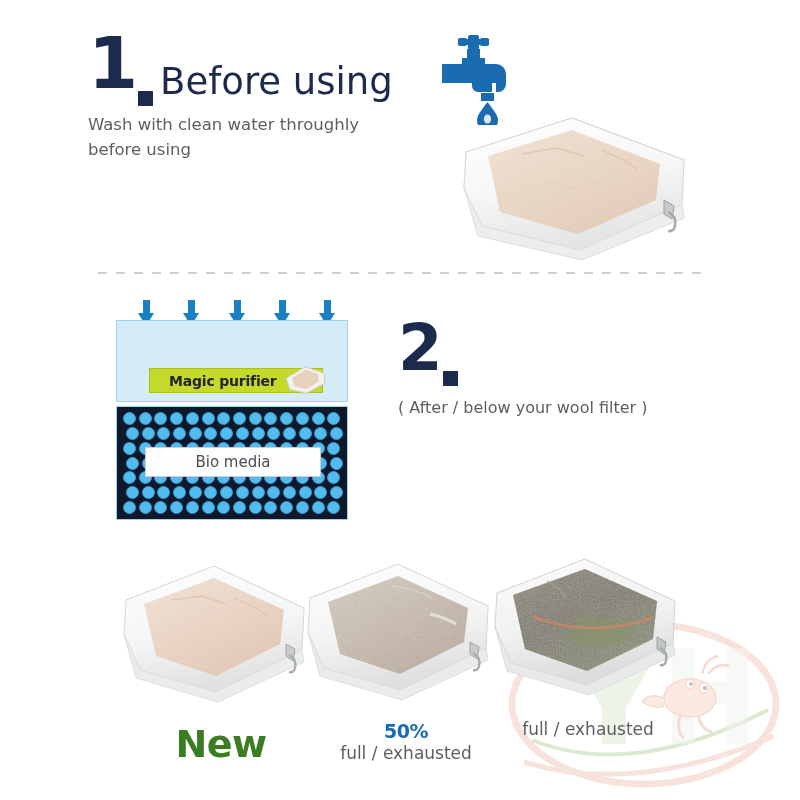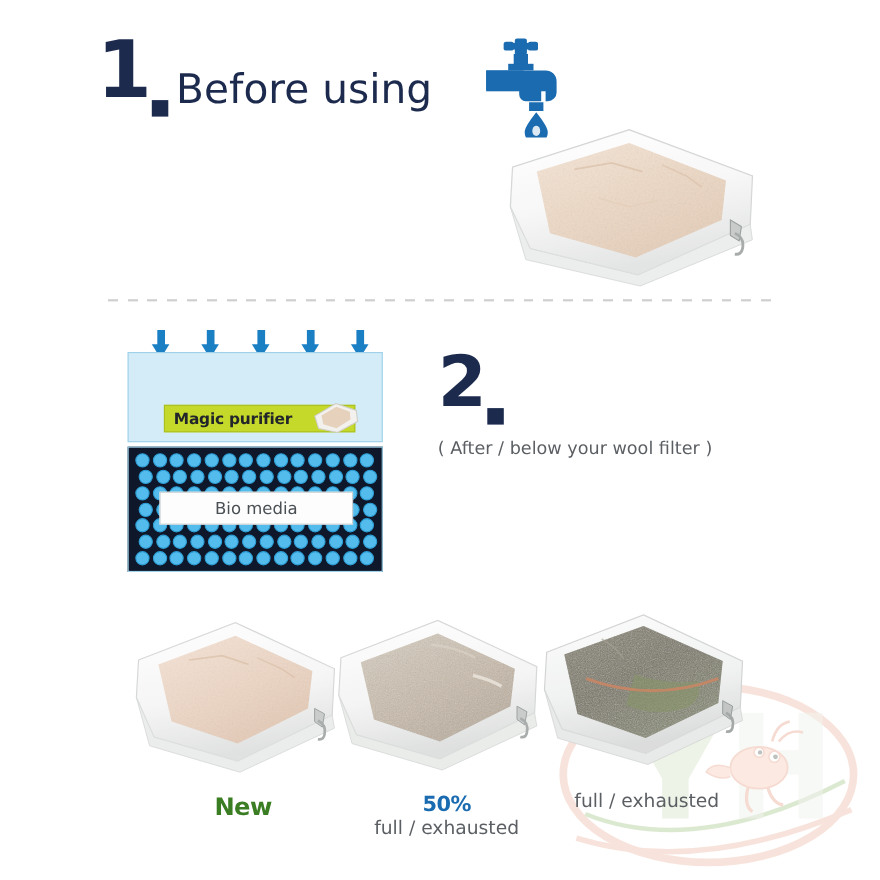--- a/index.html
+++ b/index.html
@@ -78,21 +78,21 @@
     font-family:"DejaVu Sans", sans-serif; color:#4a4f54;
   }
   #wool-box{ left:32px; top:12px; width:174px; height:28px; font-size:15px; }
   #magic-bar{
     position:absolute; left:32px; top:47px; width:174px; height:25px;
     background:#c5d92b; border:1px solid #aabf22;
     display:flex; align-items:center;
   }
   #magic-text{
     font-family:"DejaVu Sans", sans-serif; font-weight:700; font-size:14px;
-    color:#22262b; padding-left:8px; letter-spacing:-0.2px;
+    color:#22262b; padding-left:19px; letter-spacing:-0.2px;
   }
   #magic-bag{
     position:absolute; right:-6px; top:-5px; width:44px; height:32px;
     transform:rotate(-12deg);
   }
   #bio-grid{ position:absolute; left:6px; top:5px; width:220px; height:104px; }
   .bio-dot{
     position:absolute; width:13px; height:13px; border-radius:50%;
     background:#53bced; border:1px solid #2d9fd6;
   }
@@ -115,21 +115,21 @@
   .cap{ position:absolute; text-align:center; width:200px; }
   .cap-main{
     font-family:"DejaVu Sans", sans-serif; font-weight:700;
     letter-spacing:-0.5px;
   }
   .cap-sub{
     font-family:"DejaVu Sans", sans-serif; font-size:17px; color:#5b5f63;
     margin-top:1px;
   }
   #cap-new{ left:121px; top:722px; }
-  #cap-new .cap-main{ font-size:22px; color:#3a7d22; }
+  #cap-new .cap-main{ font-size:38px; color:#3a7d22; }
   #cap-half{ left:306px; top:720px; }
   #cap-half .cap-main{ font-size:19px; color:#1a6bb0; }
   #cap-full{ left:488px; top:718px; }
   #cap-full .cap-main{ font-size:30px; color:#1a6bb0; }
 
   
   #watermark{
     position:absolute; left:494px; top:612px; width:306px; height:188px;
     opacity:0.30; pointer-events:none;
   }
@@ -140,20 +140,24 @@
 <div id="section-one">
 
   <div id="s1-head" class="step-head">
     <span id="s1-num" class="step-num">1</span>
     <span id="s1-dotwrap">
       <span class="step-dot"></span>
     </span>
     <span id="s1-title" class="step-title">Before using</span>
   </div>
 
+  <div id="s1-body" class="step-body">
+    <div>Wash with clean water throughly</div>
+    <div>before using</div>
+  </div>
 
   <svg id="faucet-icon" viewBox="0 0 90 95">
     <rect x="24" y="8" width="9" height="8" rx="2" fill="#1a6bb0"></rect>
     <rect x="46" y="8" width="9" height="8" rx="2" fill="#1a6bb0"></rect>
     <rect x="24" y="9" width="31" height="6" fill="#1a6bb0"></rect>
     <rect x="34" y="5" width="11" height="15" rx="2" fill="#1a6bb0"></rect>
     <rect x="33" y="19" width="13" height="11" fill="#1a6bb0"></rect>
     <rect x="28" y="28" width="23" height="6" fill="#1a6bb0"></rect>
     <path d="M8 34 H62 a10 10 0 0 1 10 10 v10 a8 8 0 0 1 -8 8 h-2 v-9 h-4 v9 H44 a6 6 0 0 1 -6 -6 V52 H8 Z" fill="#1a6bb0"></path>
     <rect x="8" y="34" width="34" height="19" fill="#1a6bb0"></rect>

